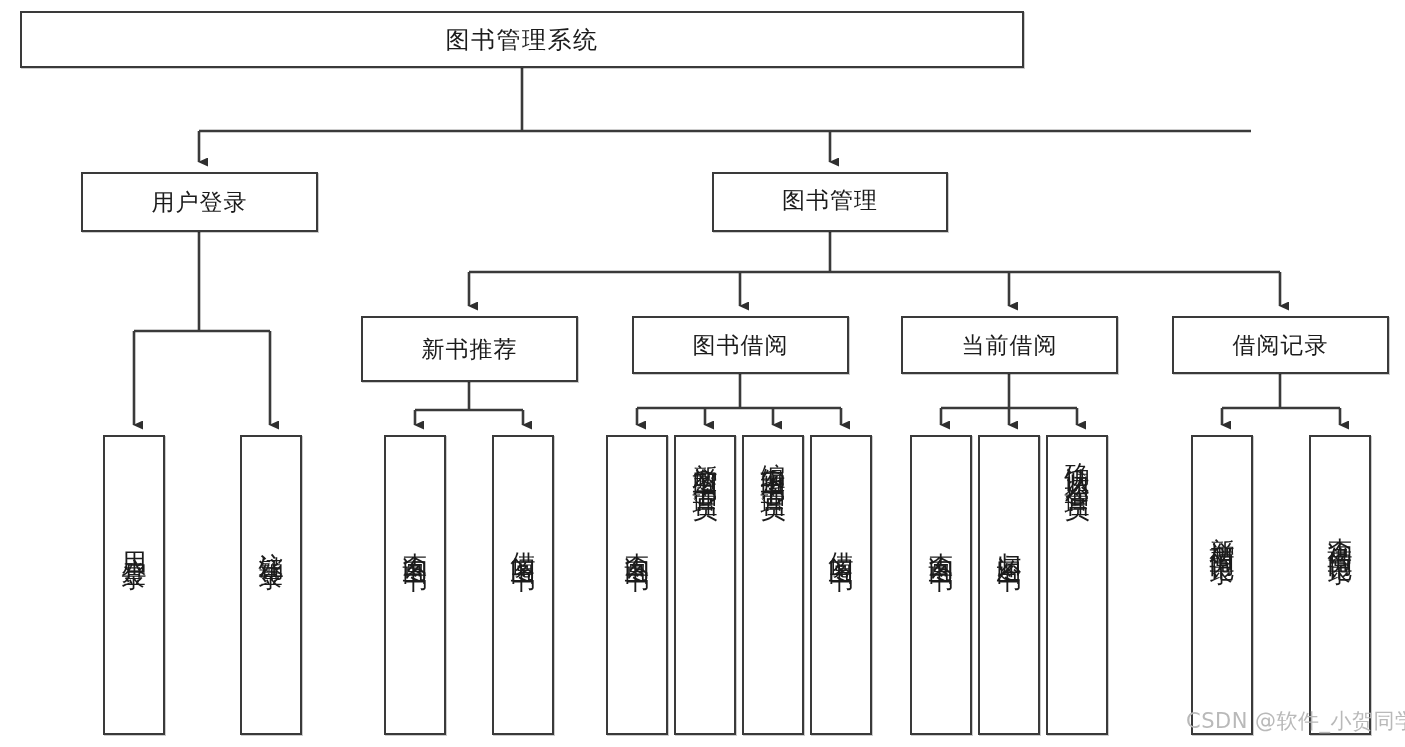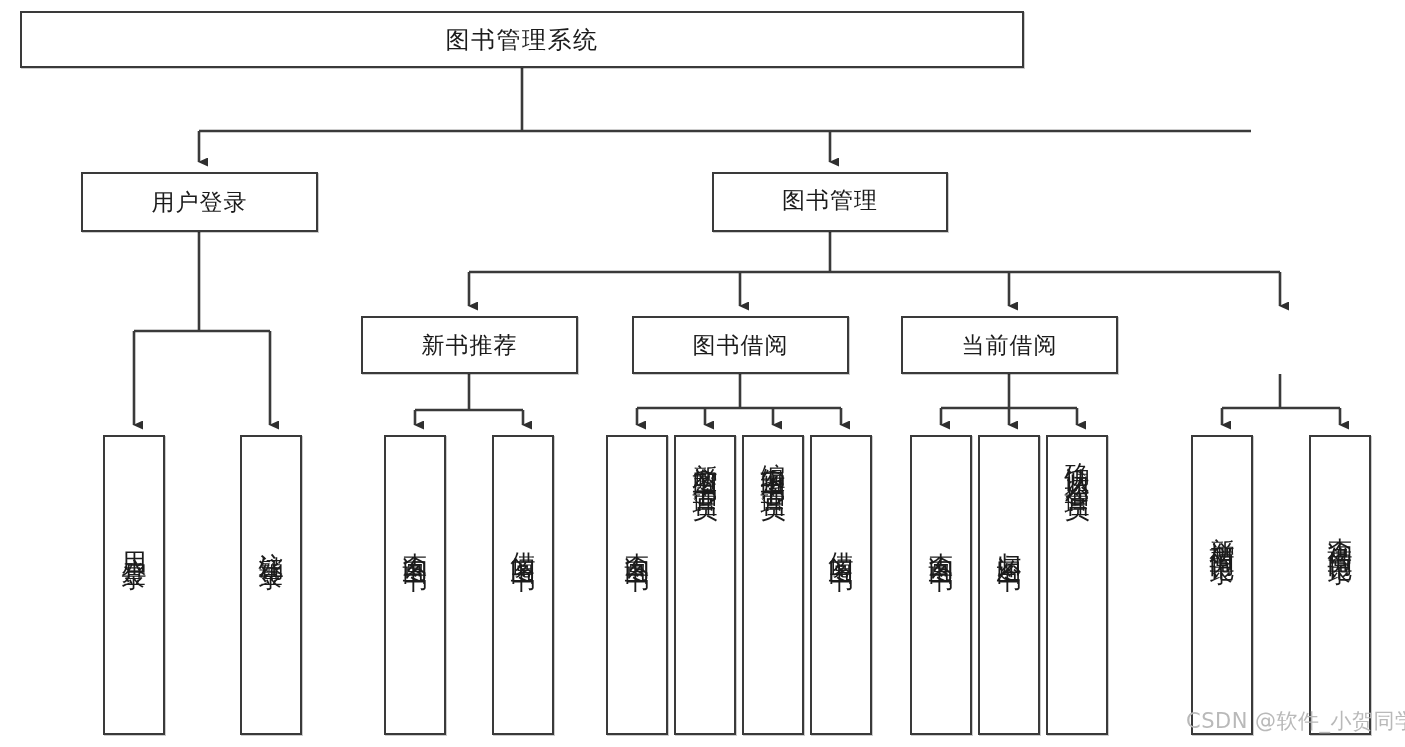--- a/index.html
+++ b/index.html
@@ -135,29 +135,32 @@
     <span>图书管理系统</span>
   </div>
 
   <div class="node horiz" style="left:81px; top:172px; width:237px; height:60px;">
     <span>用户登录</span>
   </div>
   <div class="node horiz" style="left:712px; top:172px; width:236px; height:60px;font-family:Liberation Mono, monospace;">
     <span>图书管理</span>
   </div>
 
-  <div class="node horiz" style="left:361px; top:316px; width:217px; height:58px;">
+  <div class="node horiz" style="left:361px; top:316px; width:217px; height:66px;">
     <span>新书推荐</span>
   </div>
   <div class="node horiz" style="left:632px; top:316px; width:217px; height:58px;">
     <span>图书借阅</span>
   </div>
   <div class="node horiz" style="left:901px; top:316px; width:217px; height:58px;">
     <span>当前借阅</span>
   </div>
+  <div class="node horiz" style="left:1172px; top:316px; width:217px; height:58px;">
+    <span>借阅记录</span>
+  </div>
 
   <div class="node leaf pad-lg" style="left:103px; top:435px; width:62px; height:300px;">
     <span class="vtext">用户登录</span>
   </div>
   <div class="node leaf pad-lg" style="left:240px; top:435px; width:62px; height:300px;">
     <span class="vtext">注销登录</span>
   </div>
 
   <div class="node leaf pad-lg" style="left:384px; top:435px; width:62px; height:300px;">
     <span class="vtext">查询图书</span>

